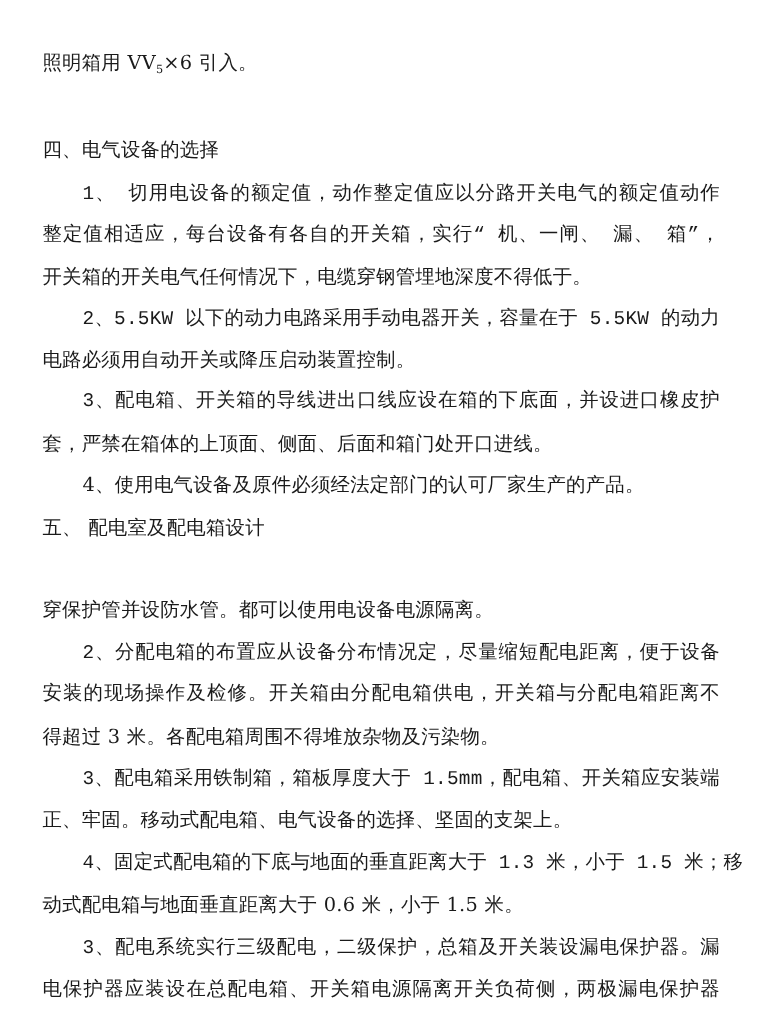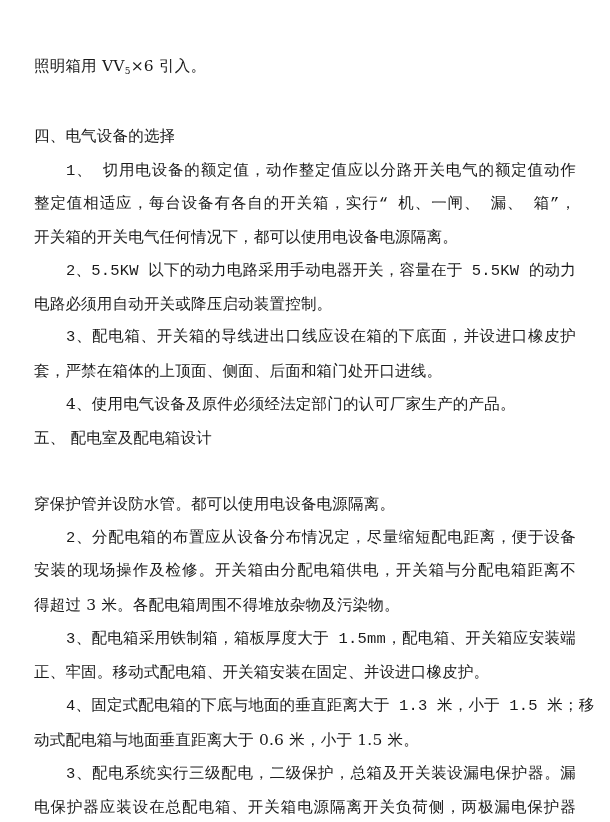--- a/index.html
+++ b/index.html
@@ -1,44 +1,44 @@
 <!DOCTYPE html>
 <html><head>
 <meta charset="utf-8">
 <style>
   html, body { margin: 0; padding: 0; background: #ffffff; }
   body { width: 610px; height: 822px; overflow: hidden; position: relative;
          font-family: "DejaVu Serif", "Liberation Serif", serif; color: #1a1a1a; }
   .page { position: absolute; left: 0; top: 0; width: 610px; height: 822px; }
-  .line { position: absolute; left: 34px; white-space: nowrap; font-size: 15.5px; line-height: 20px; letter-spacing: 0.2px; margin-top: 16px; }
+  .line { position: absolute; left: 34px; white-space: nowrap; font-size: 15.5px; line-height: 20px; letter-spacing: 0.2px; }
   .indent { left: 66px; }
   .just { width: 542px; text-align-last: justify; text-align: justify; font-family: Liberation Mono, monospace; }
   .just.indent { width: 510px; }
   sub { font-size: 9px; vertical-align: -3px; }
 </style>
 </head>
 <body>
 
 <div class="page">
   <div class="line" style="top:40px">
     <span>照明箱用 VV</span><sub>5</sub><span>×6 引入。</span>
   </div>
   <div class="line" style="top:110px">四、电气设备的选择</div>
   <div class="line indent just" style="top:145px">1、   切用电设备的额定值，动作整定值应以分路开关电气的额定值动作</div>
   <div class="line just" style="top:178px">整定值相适应，每台设备有各自的开关箱，实行“  机、一闸、  漏、  箱”，</div>
-  <div class="line" style="top:211px">开关箱的开关电气任何情况下，都可以使用电设备电源隔离。</div>
+  <div class="line" style="top:211px">开关箱的开关电气任何情况下，电缆穿钢管埋地深度不得低于。</div>
   <div class="line indent just" style="top:245px">2、5.5KW 以下的动力电路采用手动电器开关，容量在于 5.5KW 的动力</div>
   <div class="line" style="top:278px">电路必须用自动开关或降压启动装置控制。</div>
   <div class="line indent just" style="top:311px">3、配电箱、开关箱的导线进出口线应设在箱的下底面，并设进口橡皮护</div>
   <div class="line" style="top:345px">套，严禁在箱体的上顶面、侧面、后面和箱门处开口进线。</div>
   <div class="line indent" style="top:378px">4、使用电气设备及原件必须经法定部门的认可厂家生产的产品。</div>
   <div class="line" style="top:412px">五、  配电室及配电箱设计</div>
   <div class="line" style="top:478px">穿保护管并设防水管。都可以使用电设备电源隔离。</div>
   <div class="line indent just" style="top:512px">2、分配电箱的布置应从设备分布情况定，尽量缩短配电距离，便于设备</div>
   <div class="line just" style="top:545px">安装的现场操作及检修。开关箱由分配电箱供电，开关箱与分配电箱距离不</div>
   <div class="line" style="top:579px">得超过 3 米。各配电箱周围不得堆放杂物及污染物。</div>
   <div class="line indent just" style="top:613px">3、配电箱采用铁制箱，箱板厚度大于 1.5mm，配电箱、开关箱应安装端</div>
-  <div class="line" style="top:646px">正、牢固。移动式配电箱、开关箱安装在固定、并设进口橡皮护。</div>
+  <div class="line" style="top:646px">正、牢固。移动式配电箱、电气设备的选择、坚固的支架上。</div>
   <div class="line indent just" style="top:680px">4、固定式配电箱的下底与地面的垂直距离大于 1.3 米，小于 1.5 米；移</div>
   <div class="line" style="top:714px">动式配电箱与地面垂直距离大于 0.6 米，小于 1.5 米。</div>
   <div class="line indent just" style="top:748px">3、配电系统实行三级配电，二级保护，总箱及开关装设漏电保护器。漏</div>
   <div class="line just" style="top:782px">电保护器应装设在总配电箱、开关箱电源隔离开关负荷侧，两极漏电保护器</div>
 </div>
 
 </body></html>

